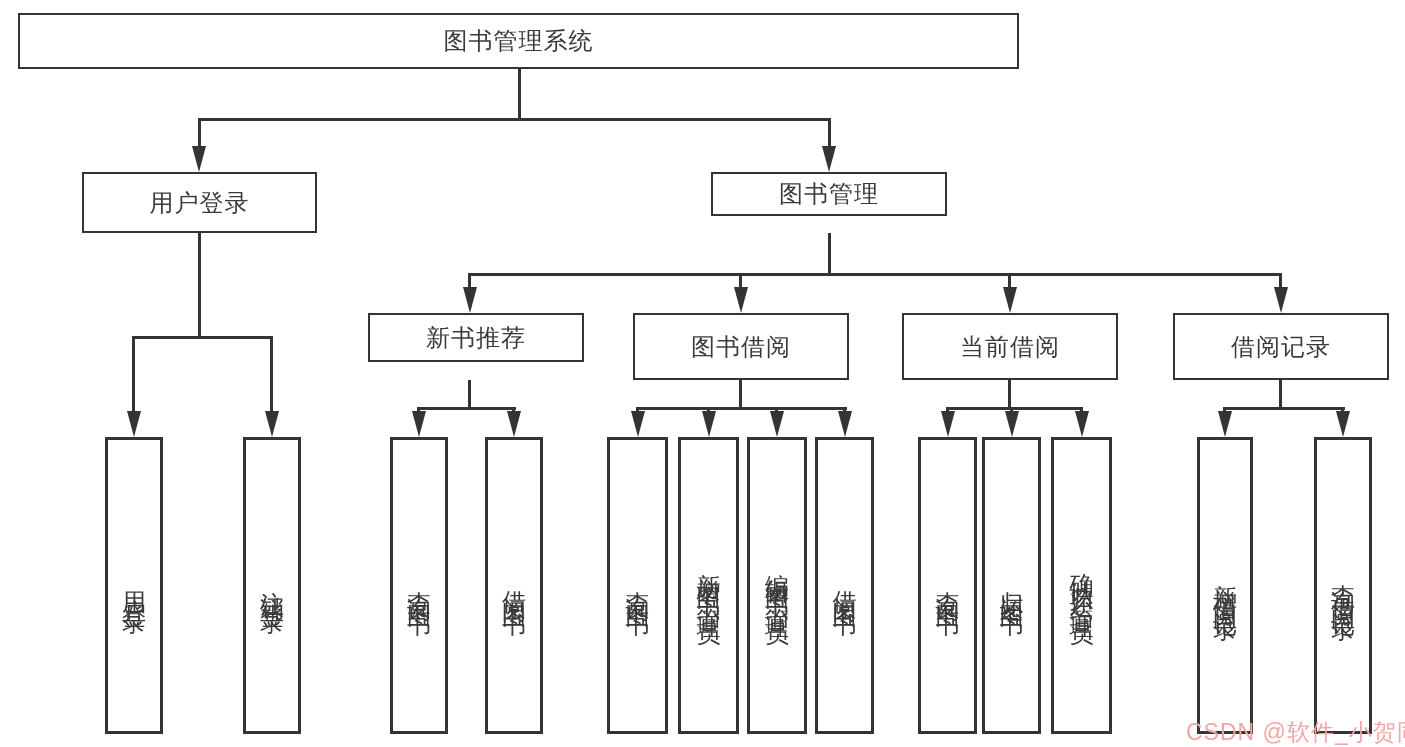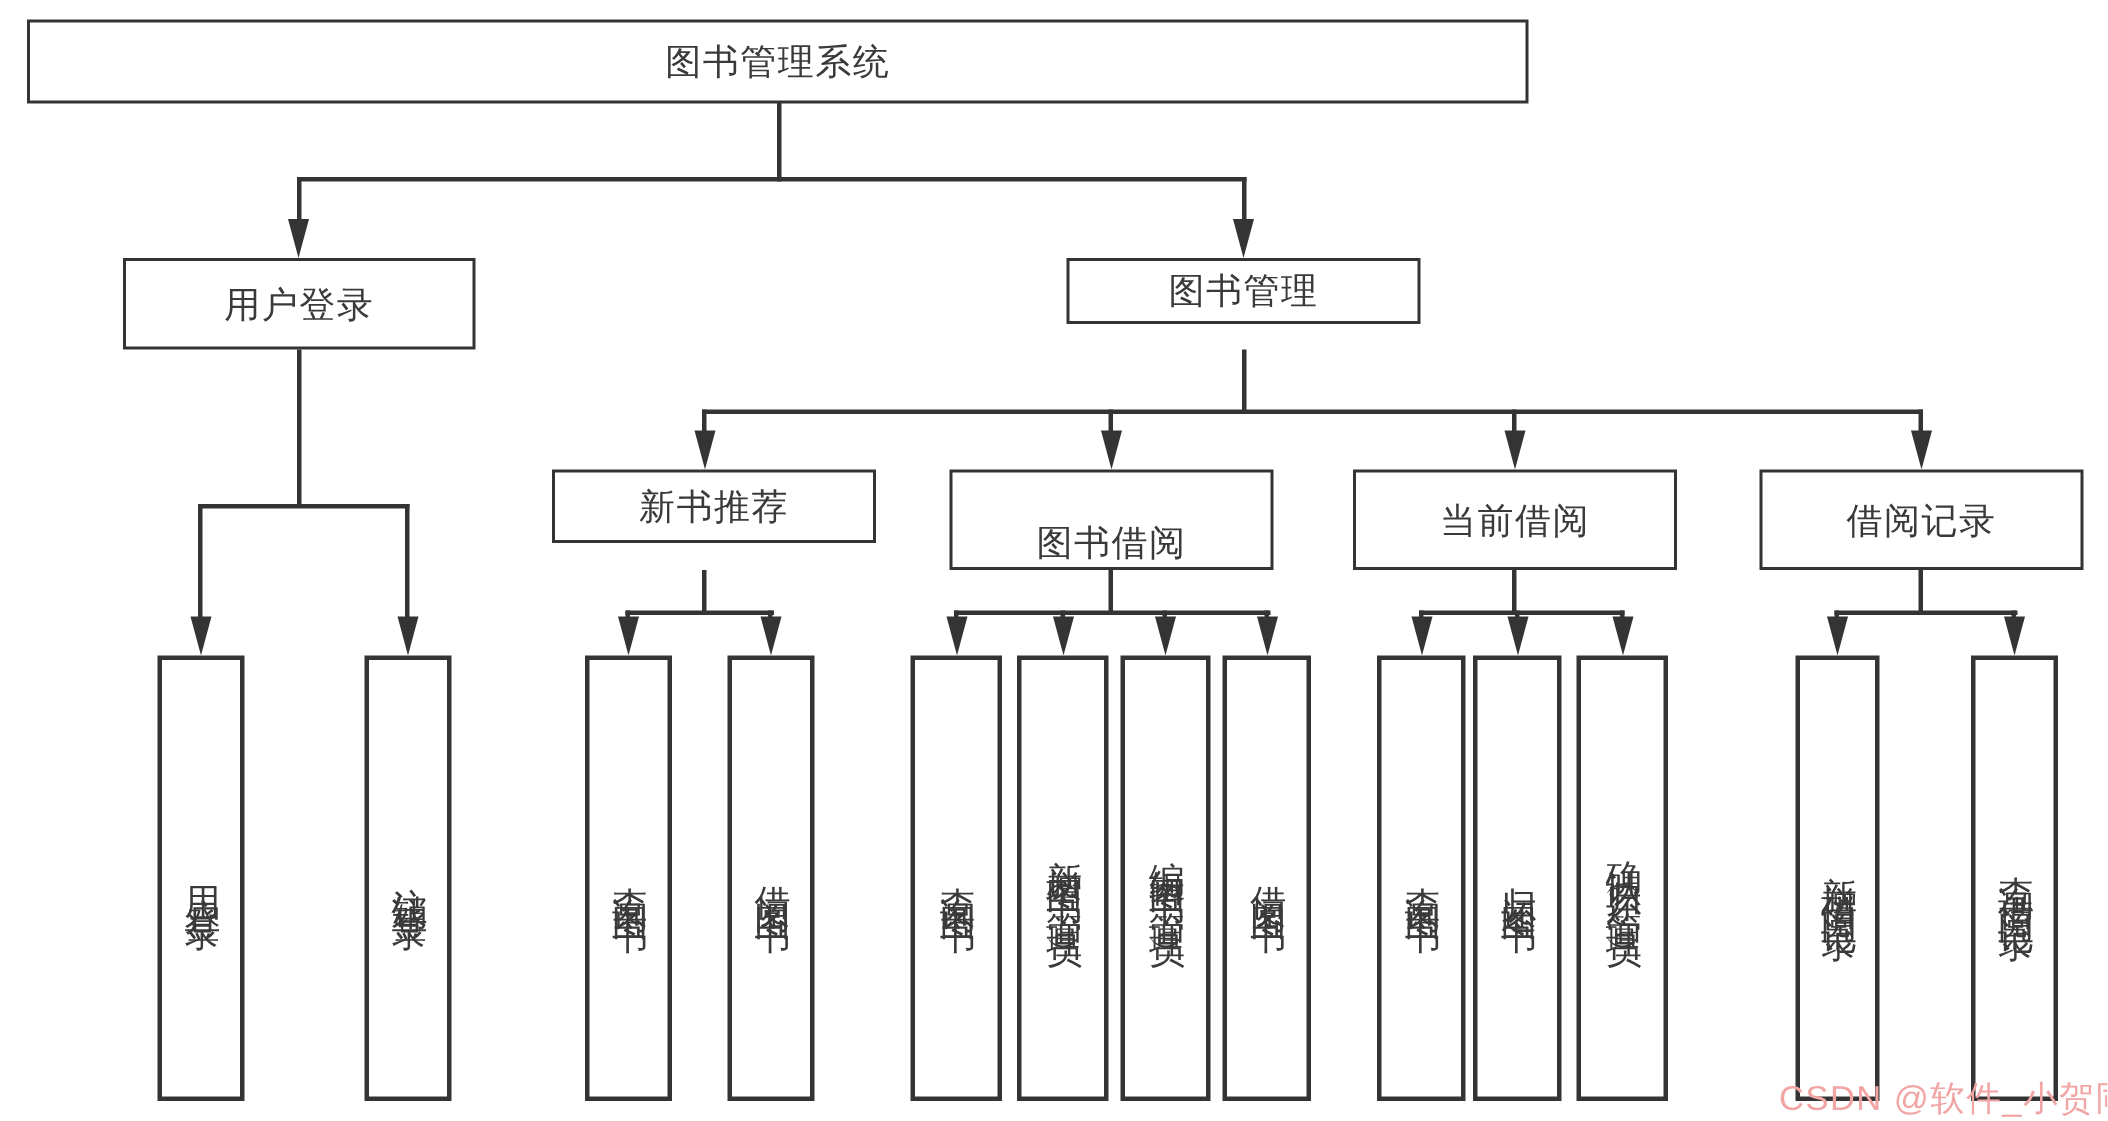--- a/index.html
+++ b/index.html
@@ -68,21 +68,21 @@
   <div class="vline" style="left:739px;top:273px;height:20px;"></div>
   <div class="arrow" style="left:734px;top:287px;"></div>
   <div class="vline" style="left:1008px;top:273px;height:20px;"></div>
   <div class="arrow" style="left:1003px;top:287px;"></div>
   <div class="vline" style="left:1279px;top:273px;height:20px;"></div>
   <div class="arrow" style="left:1274px;top:287px;"></div>
 
   <div class="box" style="left:368px;top:313px;width:216px;height:49px;">
     <span>新书推荐</span>
   </div>
-  <div class="box" style="left:633px;top:313px;width:216px;height:67px;align-items:flex-end;">
+  <div class="box" style="left:633px;top:313px;width:216px;height:67px;">
     <span>图书借阅</span>
   </div>
   <div class="box" style="left:1173px;top:313px;width:216px;height:67px;">
     <span>借阅记录</span>
   </div>
   <div class="box" style="left:902px;top:313px;width:216px;height:67px;">
     <span>当前借阅</span>
   </div>
 
   <div class="vline" style="left:468px;top:380px;height:30px;"></div>

